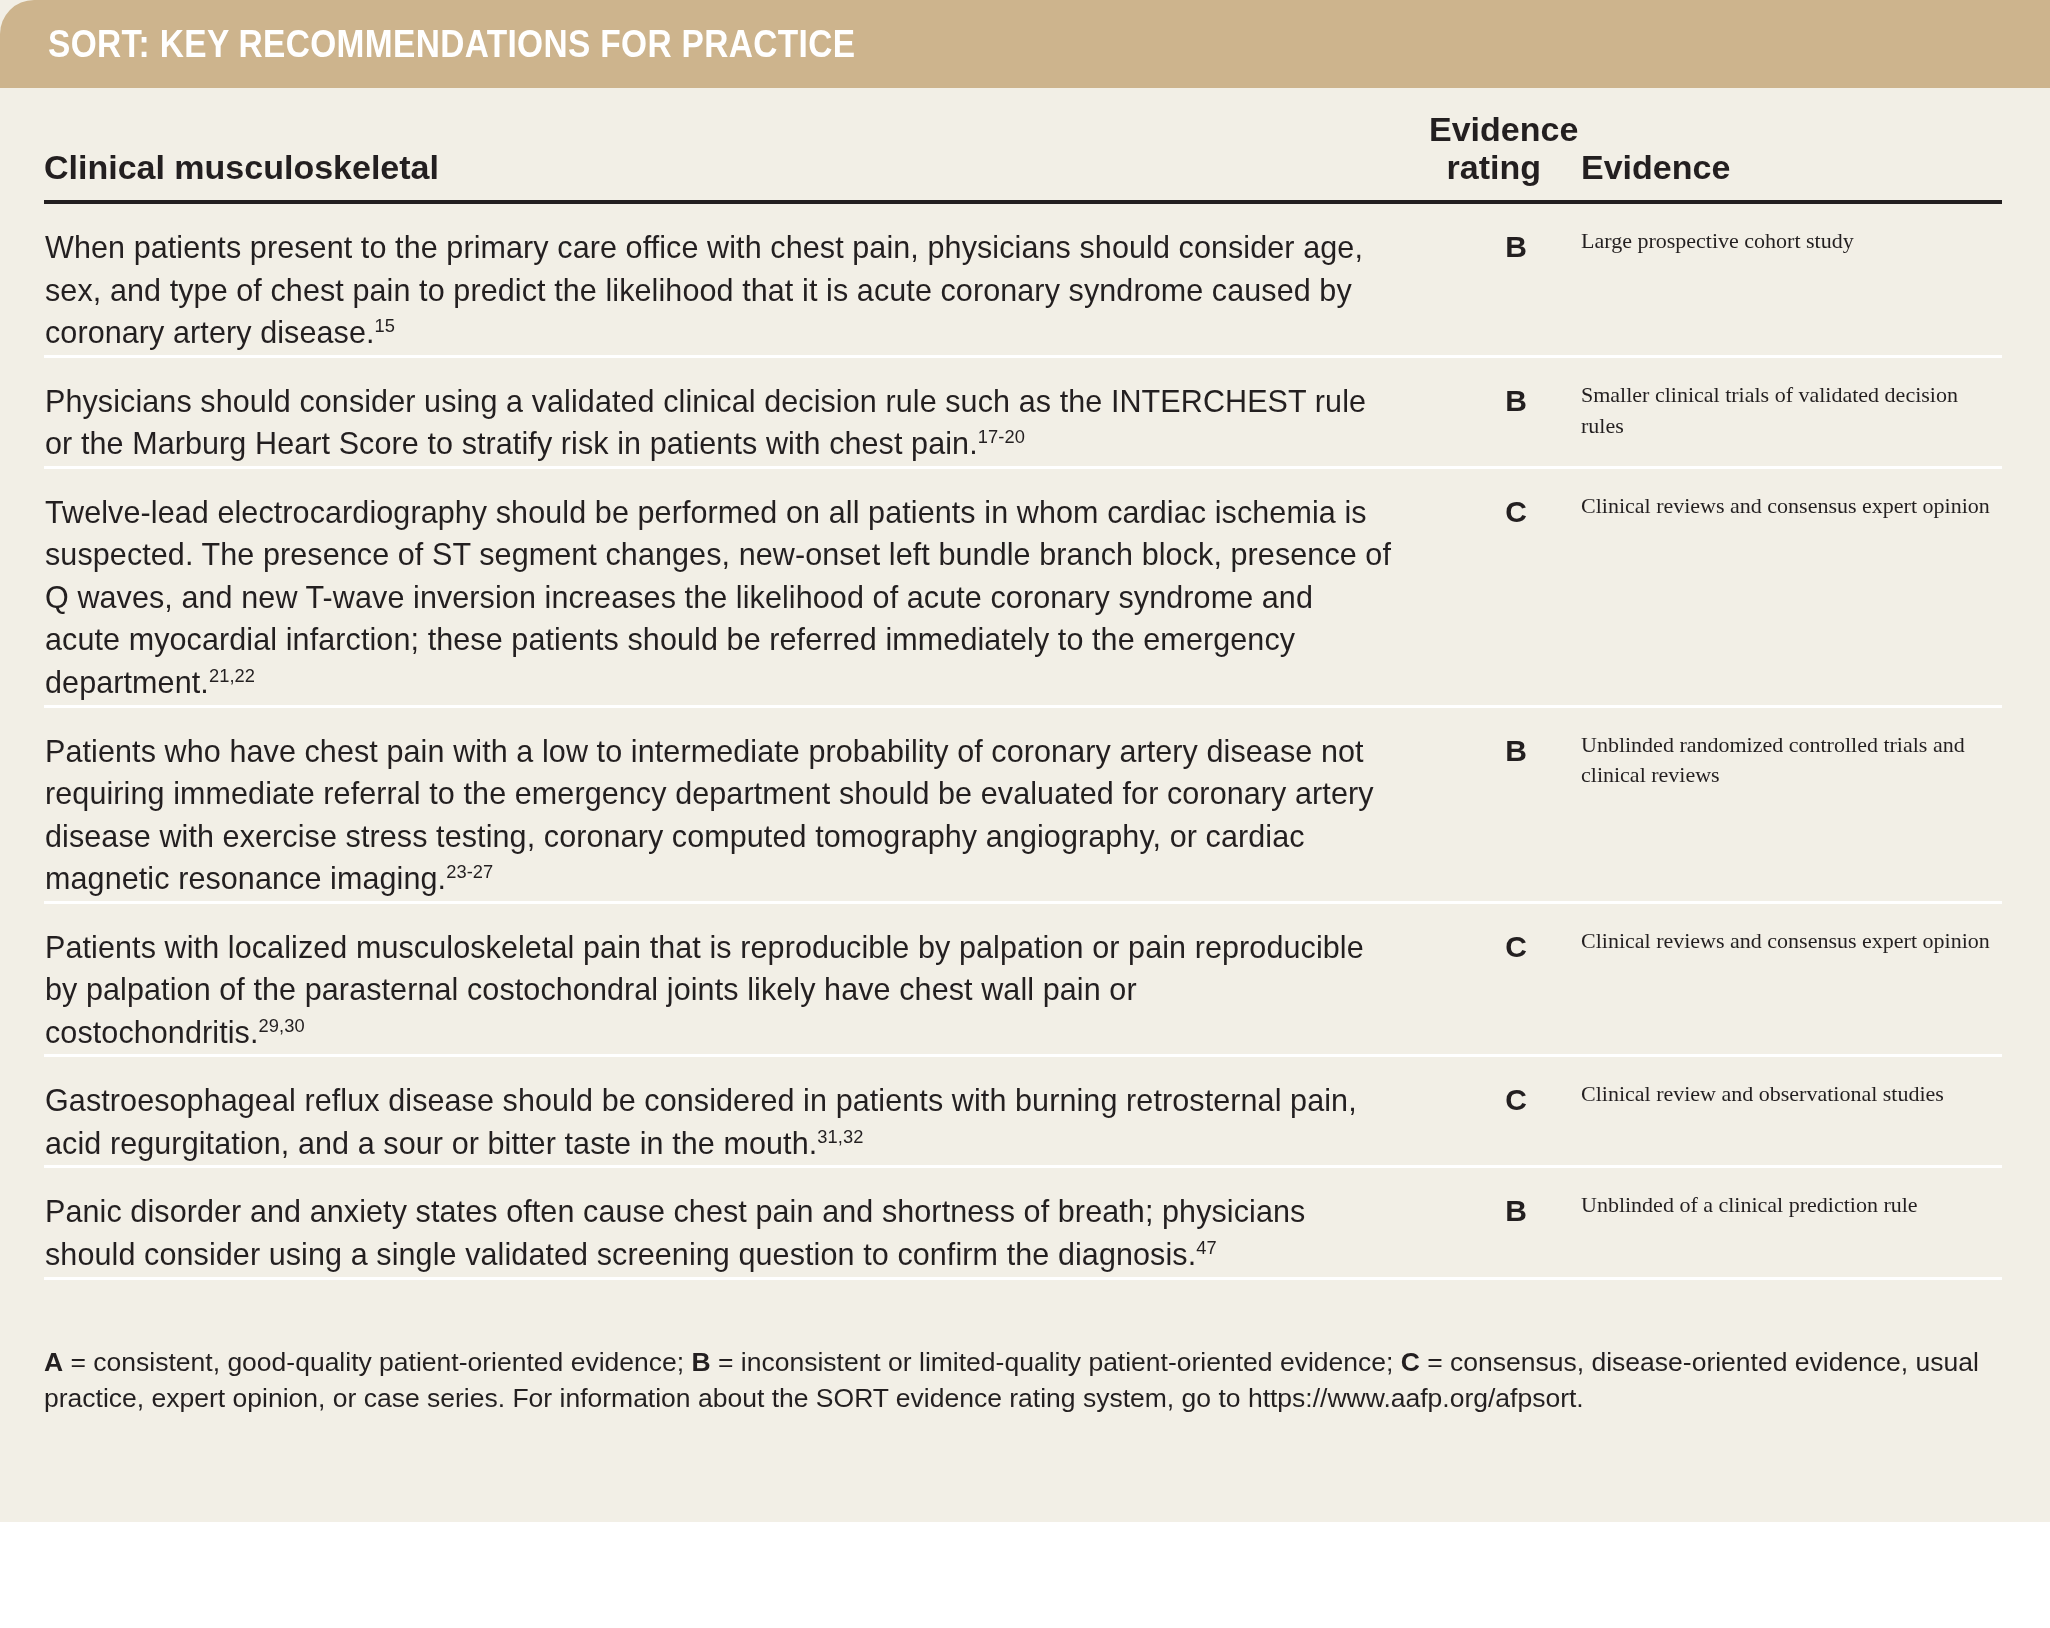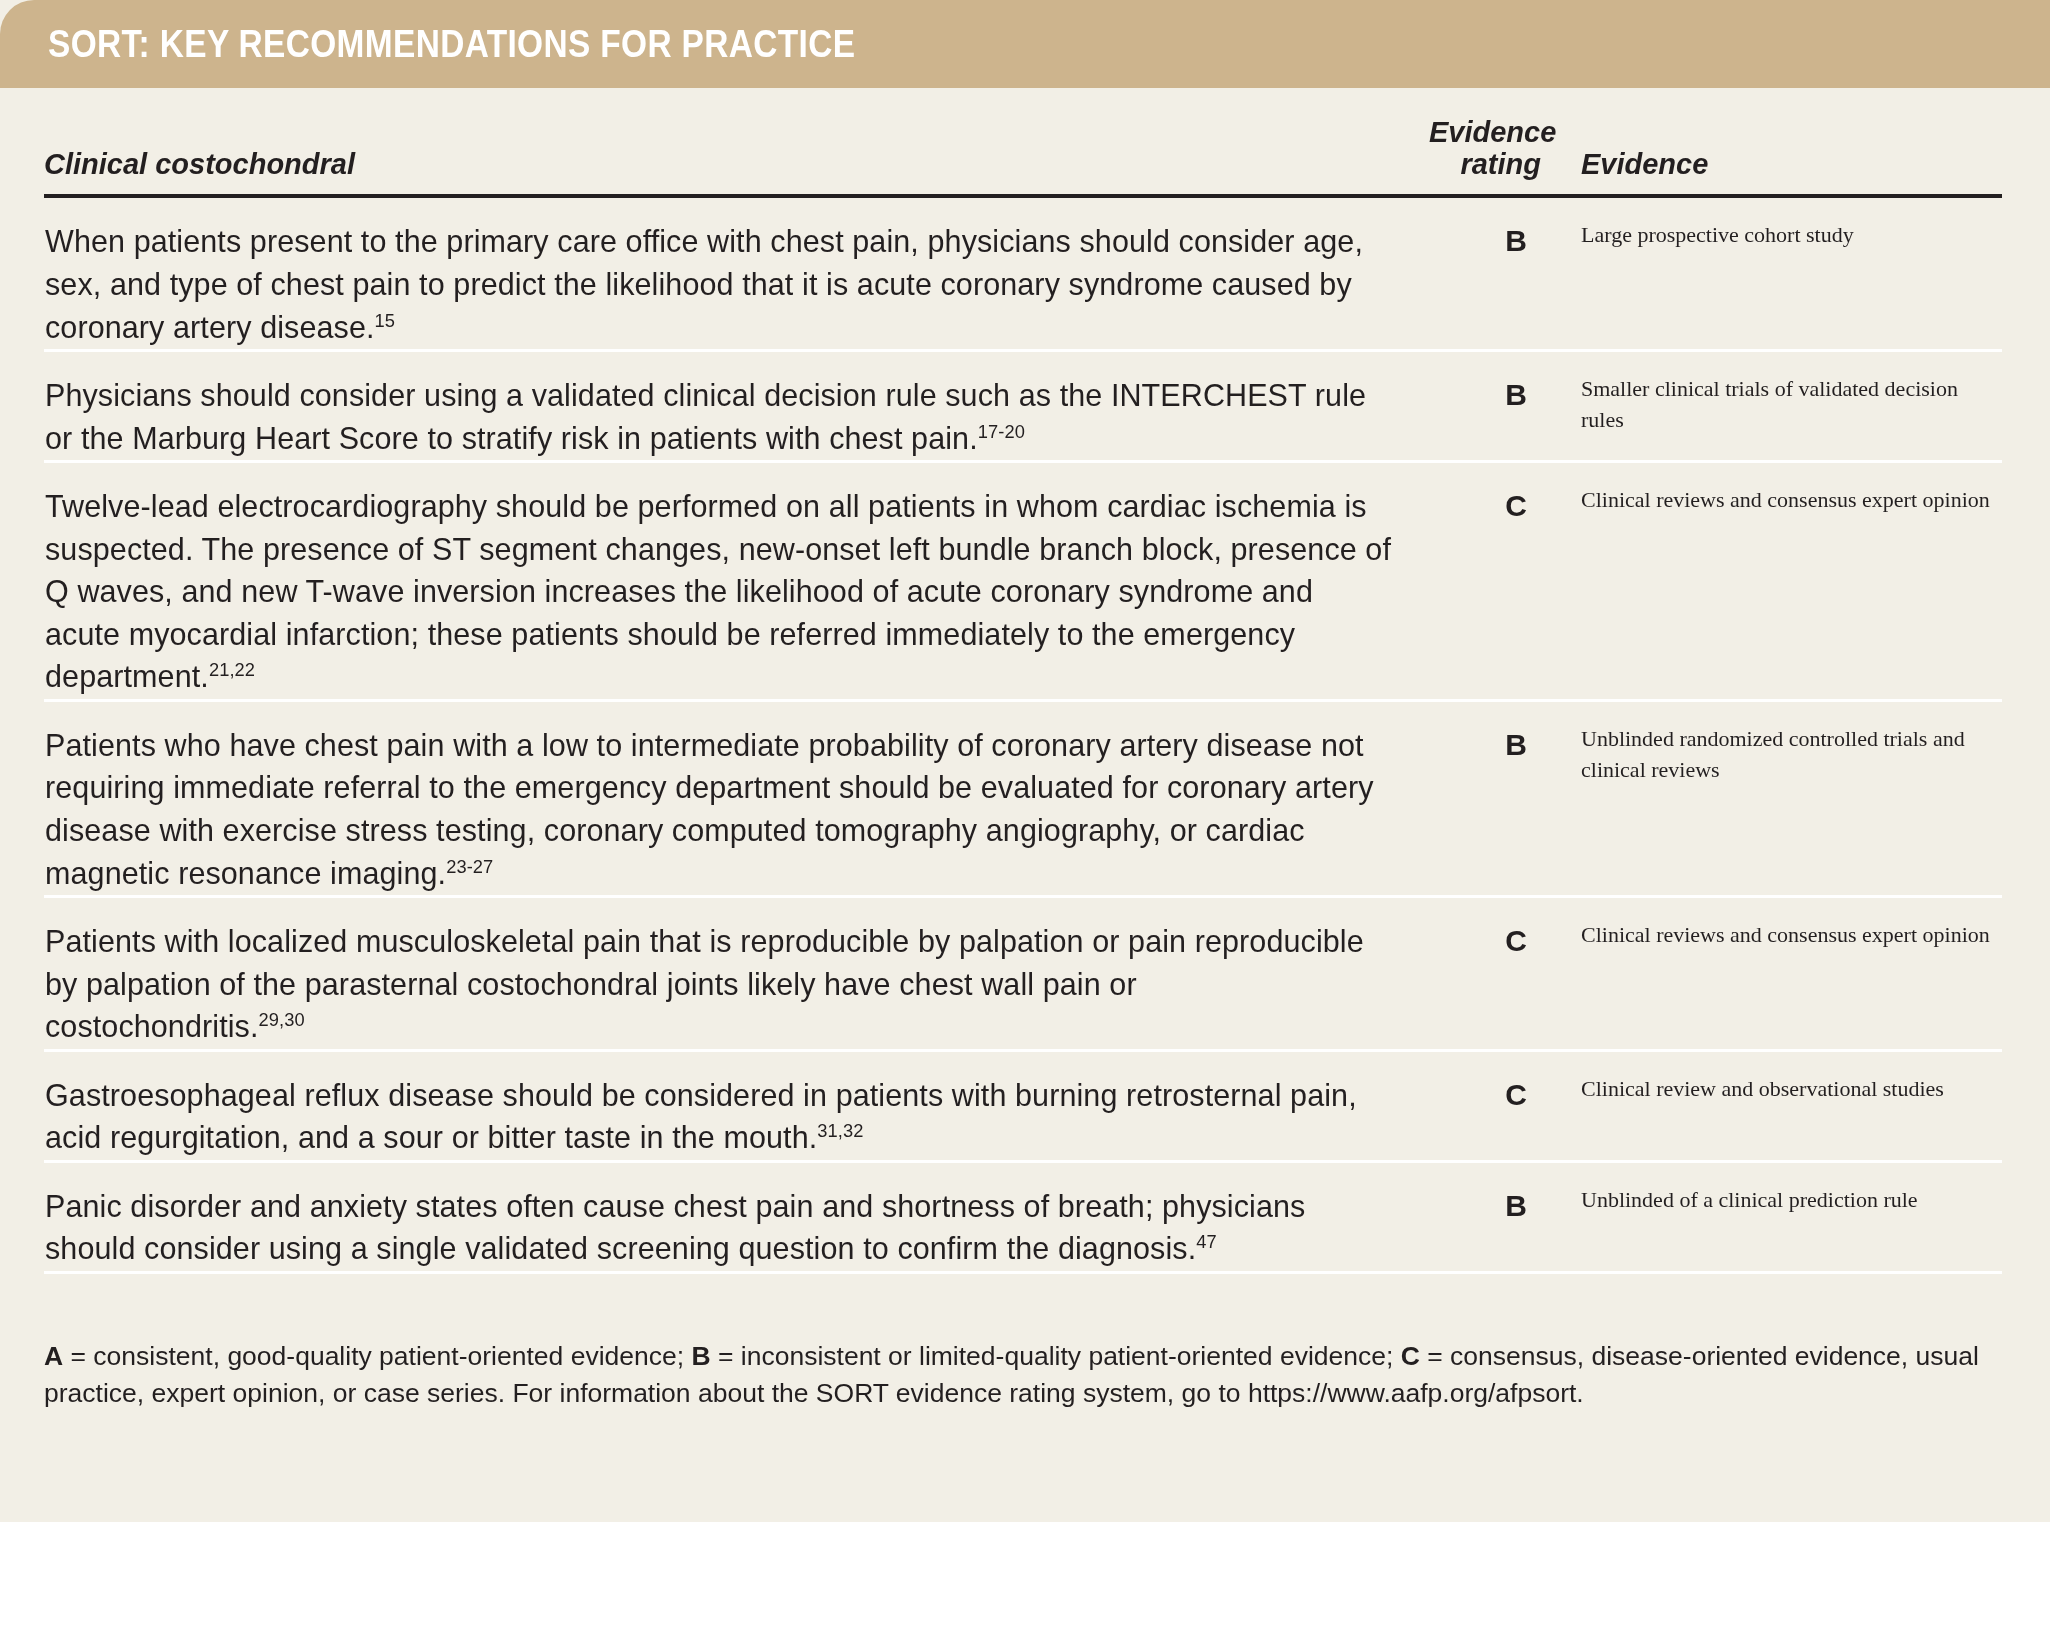--- a/index.html
+++ b/index.html
@@ -61,23 +61,22 @@
   col.col-comment { width: 443px; }
 
   
   thead th {
     vertical-align: bottom;
     padding: 0 0 14px 0;
     border-bottom: 4px solid #231f20;
     font-weight: bold;
     color: #231f20;
     font-family: "Liberation Sans Narrow", "Liberation Sans", sans-serif;
-    font-size: 29px;
+    font-size: 34px;
     line-height: 1.12;
-    font-style: italic;
   }
   thead th.th-rec {
     text-align: left;
     padding-top: 60px;
   }
   thead th.th-rating {
     text-align: right;
     padding-right: 18px;
   }
   thead th.th-comment {
@@ -147,21 +146,21 @@
 
   <div class="table-wrap">
     <table class="sort-table">
       <colgroup>
         <col class="col-rec">
         <col class="col-rating">
         <col class="col-comment">
       </colgroup>
       <thead>
         <tr>
-          <th class="th-rec">Clinical costochondral</th>
+          <th class="th-rec">Clinical musculoskeletal</th>
           <th class="th-rating">
             <span class="th-rating-l1">Evidence</span>
             <span class="th-rating-l2">rating</span>
           </th>
           <th class="th-comment">Evidence</th>
         </tr>
       </thead>
       <tbody id="table-body">
           <tr>
             <td class="cell-rec"><span>When patients present to the primary care office with chest pain, physicians should consider age, sex, and type of chest pain to predict the likelihood that it is acute coronary syndrome caused by coronary artery disease.</span><sup>15</sup></td>

